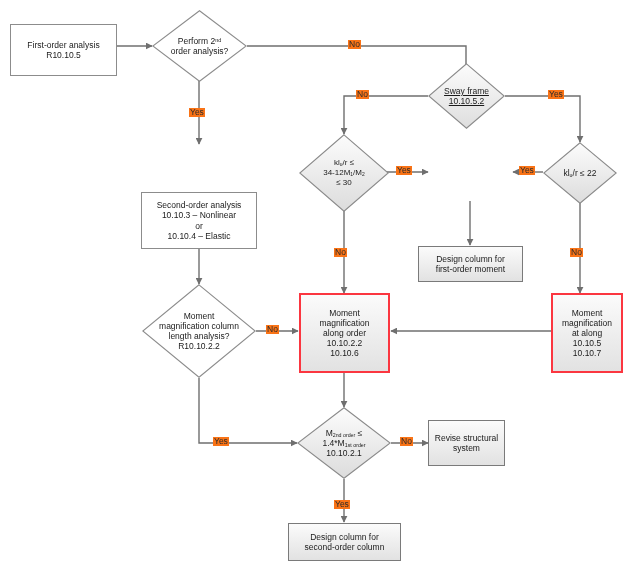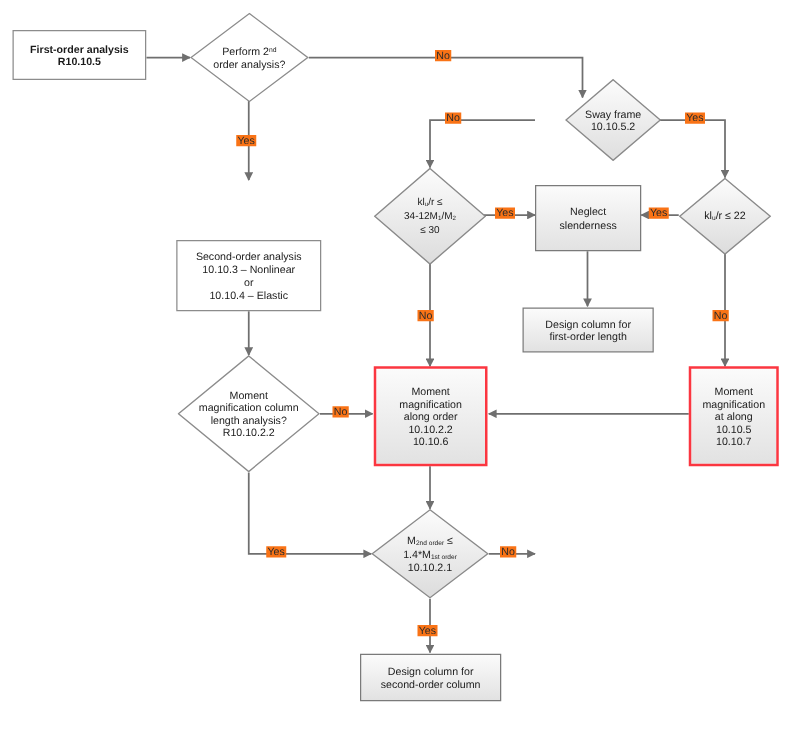--- a/index.html
+++ b/index.html
@@ -127,40 +127,40 @@
     <path d="M 199 378 L 199 443 L 297 443" marker-end="url(#arrow)"></path>
 
     <path d="M 391 443 L 428 443" marker-end="url(#arrow)"></path>
 
     <path d="M 344 479 L 344 522" marker-end="url(#arrow)"></path>
   </g>
 </svg>
 
 <div id="nodes">
 
-  <div class="node rect plain t85" style="left:10px; top:24px; width:107px; height:40px;font-weight:bold;">
+  <div class="node rect plain t85" style="left:10px; top:24px; width:107px; height:52px;">
     <div>
       <div>First-order analysis</div>
       <div>R10.10.5</div>
     </div>
   </div>
 
   <div class="node diamond t85" style="left:152px; top:10px; width:95px; height:72px;">
     <svg class="dshape" viewBox="0 0 95 72" preserveAspectRatio="none">
       <polygon points="47.5,0.8 94.2,36 47.5,71.2 0.8,36" fill="#ffffff" stroke="#8c8c8c" stroke-width="1.1"></polygon>
     </svg>
     <div class="dlabel">
       <div class="nowrap">
         <span>Perform 2</span><sup>nd</sup>
       </div>
       <div class="nowrap">order analysis?</div>
     </div>
   </div>
 
-  <div class="node diamond t85" style="left:452px; top:63px; width:77px; height:66px;">
+  <div class="node diamond t85" style="left:428px; top:63px; width:77px; height:66px;text-decoration:underline;">
     <svg class="dshape" viewBox="0 0 77 66" preserveAspectRatio="none">
       <defs>
         <linearGradient id="gshade1" x1="0" y1="0" x2="0" y2="1">
           <stop offset="0%" stop-color="#fcfcfc"></stop>
             <stop offset="100%" stop-color="#dedede"></stop>
         </linearGradient>
       </defs>
       <polygon points="38.5,0.8 76.2,33 38.5,65.2 0.8,33" fill="url(#gshade1)" stroke="#8a8a8a" stroke-width="1.1"></polygon>
     </svg>
     <div class="dlabel">
@@ -209,31 +209,25 @@
       </defs>
       <polygon points="37,0.8 73.2,31 37,61.2 0.8,31" fill="url(#gshade3)" stroke="#8a8a8a" stroke-width="1.1"></polygon>
     </svg>
     <div class="dlabel">
       <div class="nowrap">
         <span>kl</span><sub>u</sub><span>/r ≤ 22</span>
       </div>
     </div>
   </div>
 
-  <div class="node rect t85" style="left:428px; top:148px; width:85px; height:53px;">
-    <div>
-      <div>Neglect</div>
-      <div>slenderness</div>
-    </div>
-  </div>
 
   <div class="node rect t85" style="left:418px; top:246px; width:105px; height:36px;">
     <div>
       <div>Design column for</div>
-      <div>first-order length</div>
+      <div>first-order moment</div>
     </div>
   </div>
 
   <div class="node diamond t85" style="left:142px; top:284px; width:114px; height:94px;">
     <svg class="dshape" viewBox="0 0 114 94" preserveAspectRatio="none">
       <polygon points="57,0.8 113.2,47 57,93.2 0.8,47" fill="#ffffff" stroke="#8c8c8c" stroke-width="1.1"></polygon>
     </svg>
     <div class="dlabel">
       <div class="nowrap">Moment</div>
       <div class="nowrap">magnification column</div>
@@ -276,20 +270,26 @@
       <div class="nowrap">
         <span>M</span><sub>2nd order</sub><span> ≤</span>
       </div>
       <div class="nowrap">
         <span>1.4*M</span><sub>1st order</sub>
       </div>
       <div class="nowrap">10.10.2.1</div>
     </div>
   </div>
 
+  <div class="node rect t85" style="left:428px; top:420px; width:77px; height:46px;">
+    <div>
+      <div>Revise structural</div>
+      <div>system</div>
+    </div>
+  </div>
 
   <div class="node rect t85" style="left:288px; top:523px; width:113px; height:38px;">
     <div>
       <div>Design column for</div>
       <div>second-order column</div>
     </div>
   </div>
 
   <div class="label" style="left:348px; top:40px;">No</div>
   <div class="label" style="left:189px; top:108px;">Yes</div>

